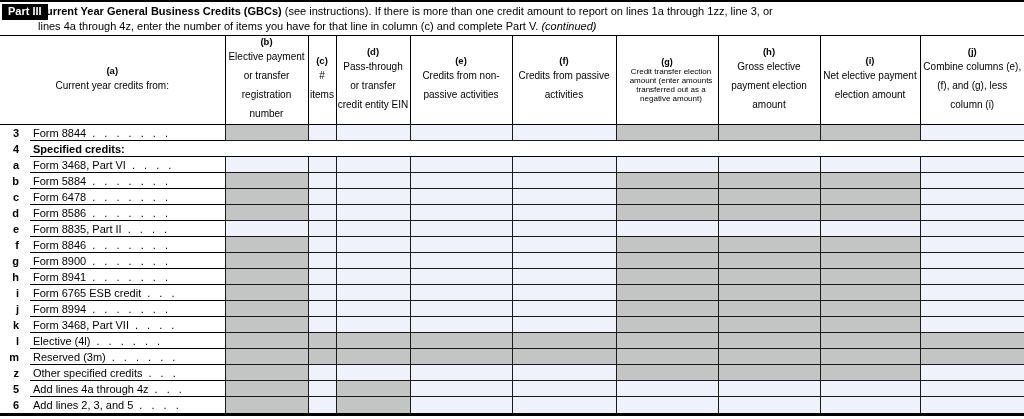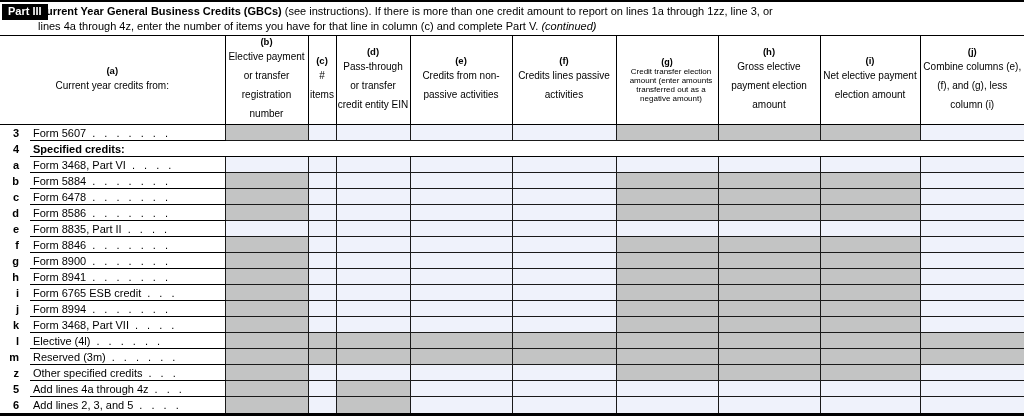--- a/index.html
+++ b/index.html
@@ -97,21 +97,21 @@
         <th class="col-d">
           <div class="col-letter">(d)</div>
           <div class="col-label">Pass-through or transfer credit entity EIN</div>
         </th>
         <th class="col-e">
           <div class="col-letter">(e)</div>
           <div class="col-label">Credits from non-passive activities</div>
         </th>
         <th class="col-f">
           <div class="col-letter">(f)</div>
-          <div class="col-label">Credits lines passive activities</div>
+          <div class="col-label">Credits from passive activities</div>
         </th>
         <th class="col-g">
           <div class="col-letter">(g)</div>
           <div class="col-label">Credit transfer election amount (enter amounts transferred out as a negative amount)</div>
         </th>
         <th class="col-h">
           <div class="col-letter">(h)</div>
           <div class="col-label">Gross elective payment election amount</div>
         </th>
         <th class="col-i">
@@ -120,21 +120,21 @@
         </th>
         <th class="col-j last">
           <div class="col-letter">(j)</div>
           <div class="col-label">Combine columns (e), (f), and (g), less column (i)</div>
         </th>
       </tr>
     </thead>
   <tbody id="grid-body">
       <tr>
         <td class="rownum">3</td>
-        <td class="label-cell"><span>Form 5607</span><span class="dots">. . . . . . .</span></td>
+        <td class="label-cell"><span>Form 8844</span><span class="dots">. . . . . . .</span></td>
         <td class="cell gray"></td>
         <td class="cell light"></td>
         <td class="cell light"></td>
         <td class="cell light"></td>
         <td class="cell light"></td>
         <td class="cell gray"></td>
         <td class="cell gray"></td>
         <td class="cell gray"></td>
         <td class="cell light last"></td>
       </tr>

